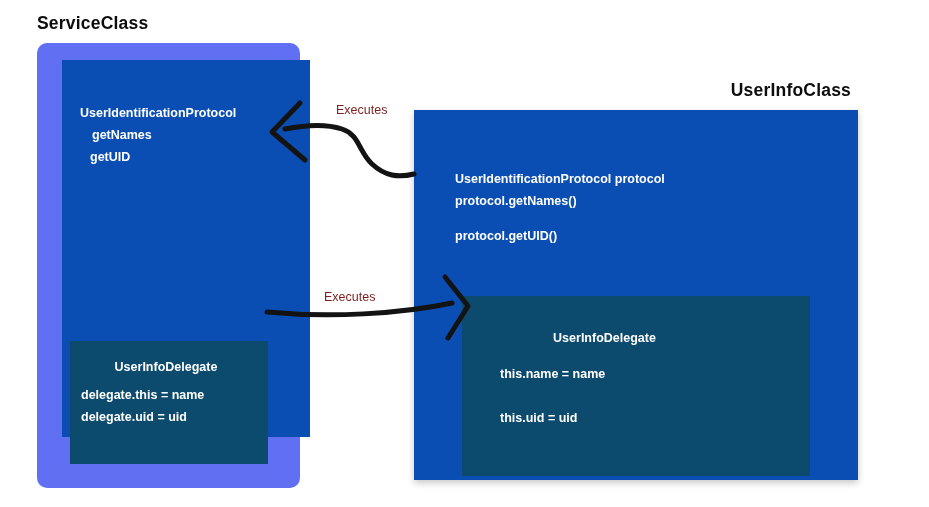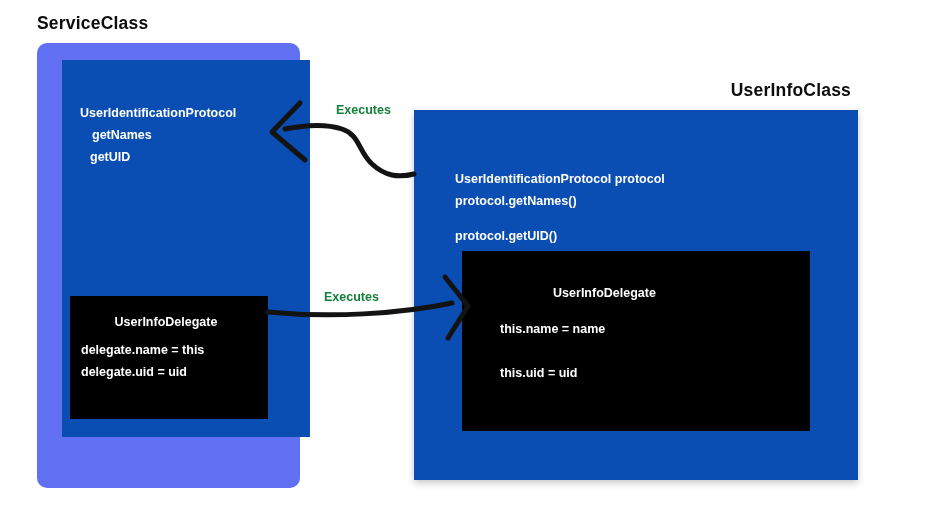--- a/index.html
+++ b/index.html
@@ -14,30 +14,31 @@
   .outer-box{
     background:#6170f2;border-radius:10px;
   }
   .blue-box{
     background:#0a4eb3;
   }
   .blue-box.shadowed{
     box-shadow:0 3px 7px rgba(0,0,0,0.22);
   }
   .green-box{
-    background:#000000;
+    background:#0c4a6e;
+    margin-top:45px;
   }
   .box-text{
     font-size:12.5px;font-weight:bold;color:#ffffff;white-space:nowrap;
   }
   .box-title{
     font-size:12.5px;font-weight:bold;color:#ffffff;text-align:center;white-space:nowrap;
   }
   .arrow-label{
-    font-size:12.5px;font-weight:bold;color:#15803d;white-space:nowrap;
+    font-size:12.5px;font-weight:normal;color:#7f1d1d;white-space:nowrap;
   }
   svg.arrows{position:absolute;left:0;top:0;pointer-events:none;}
   svg.arrows path{
     fill:none;stroke:#131313;stroke-width:5;stroke-linecap:round;stroke-linejoin:round;
   }
 </style>
 </head>
 <body>
 
 <div class="canvas">
@@ -47,21 +48,21 @@
   <div class="abs outer-box" style="left:37px;top:43px;width:263px;height:445px;"></div>
 
   <div class="abs blue-box" style="left:62px;top:60px;width:248px;height:377px;">
     <div class="abs box-text" style="left:18px;top:46px;">UserIdentificationProtocol</div>
     <div class="abs box-text" style="left:30px;top:68px;">getNames</div>
     <div class="abs box-text" style="left:28px;top:90px;">getUID</div>
   </div>
 
   <div class="abs green-box" style="left:70px;top:296px;width:198px;height:123px;">
     <div class="abs box-title" style="left:0;top:19px;width:192px;">UserInfoDelegate</div>
-    <div class="abs box-text" style="left:11px;top:47px;">delegate.name = this</div>
+    <div class="abs box-text" style="left:11px;top:47px;">delegate.this = name</div>
     <div class="abs box-text" style="left:11px;top:69px;">delegate.uid = uid</div>
   </div>
 
   <div class="abs class-title" style="left:414px;top:80px;width:444px;text-align:right;padding-right:7px;box-sizing:border-box;">UserInfoClass</div>
 
   <div class="abs blue-box shadowed" style="left:414px;top:110px;width:444px;height:370px;">
     <div class="abs box-text" style="left:41px;top:62px;">UserIdentificationProtocol protocol</div>
     <div class="abs box-text" style="left:41px;top:84px;">protocol.getNames()</div>
     <div class="abs box-text" style="left:41px;top:110px;margin-top:9px;">protocol.getUID()</div>
   </div>

